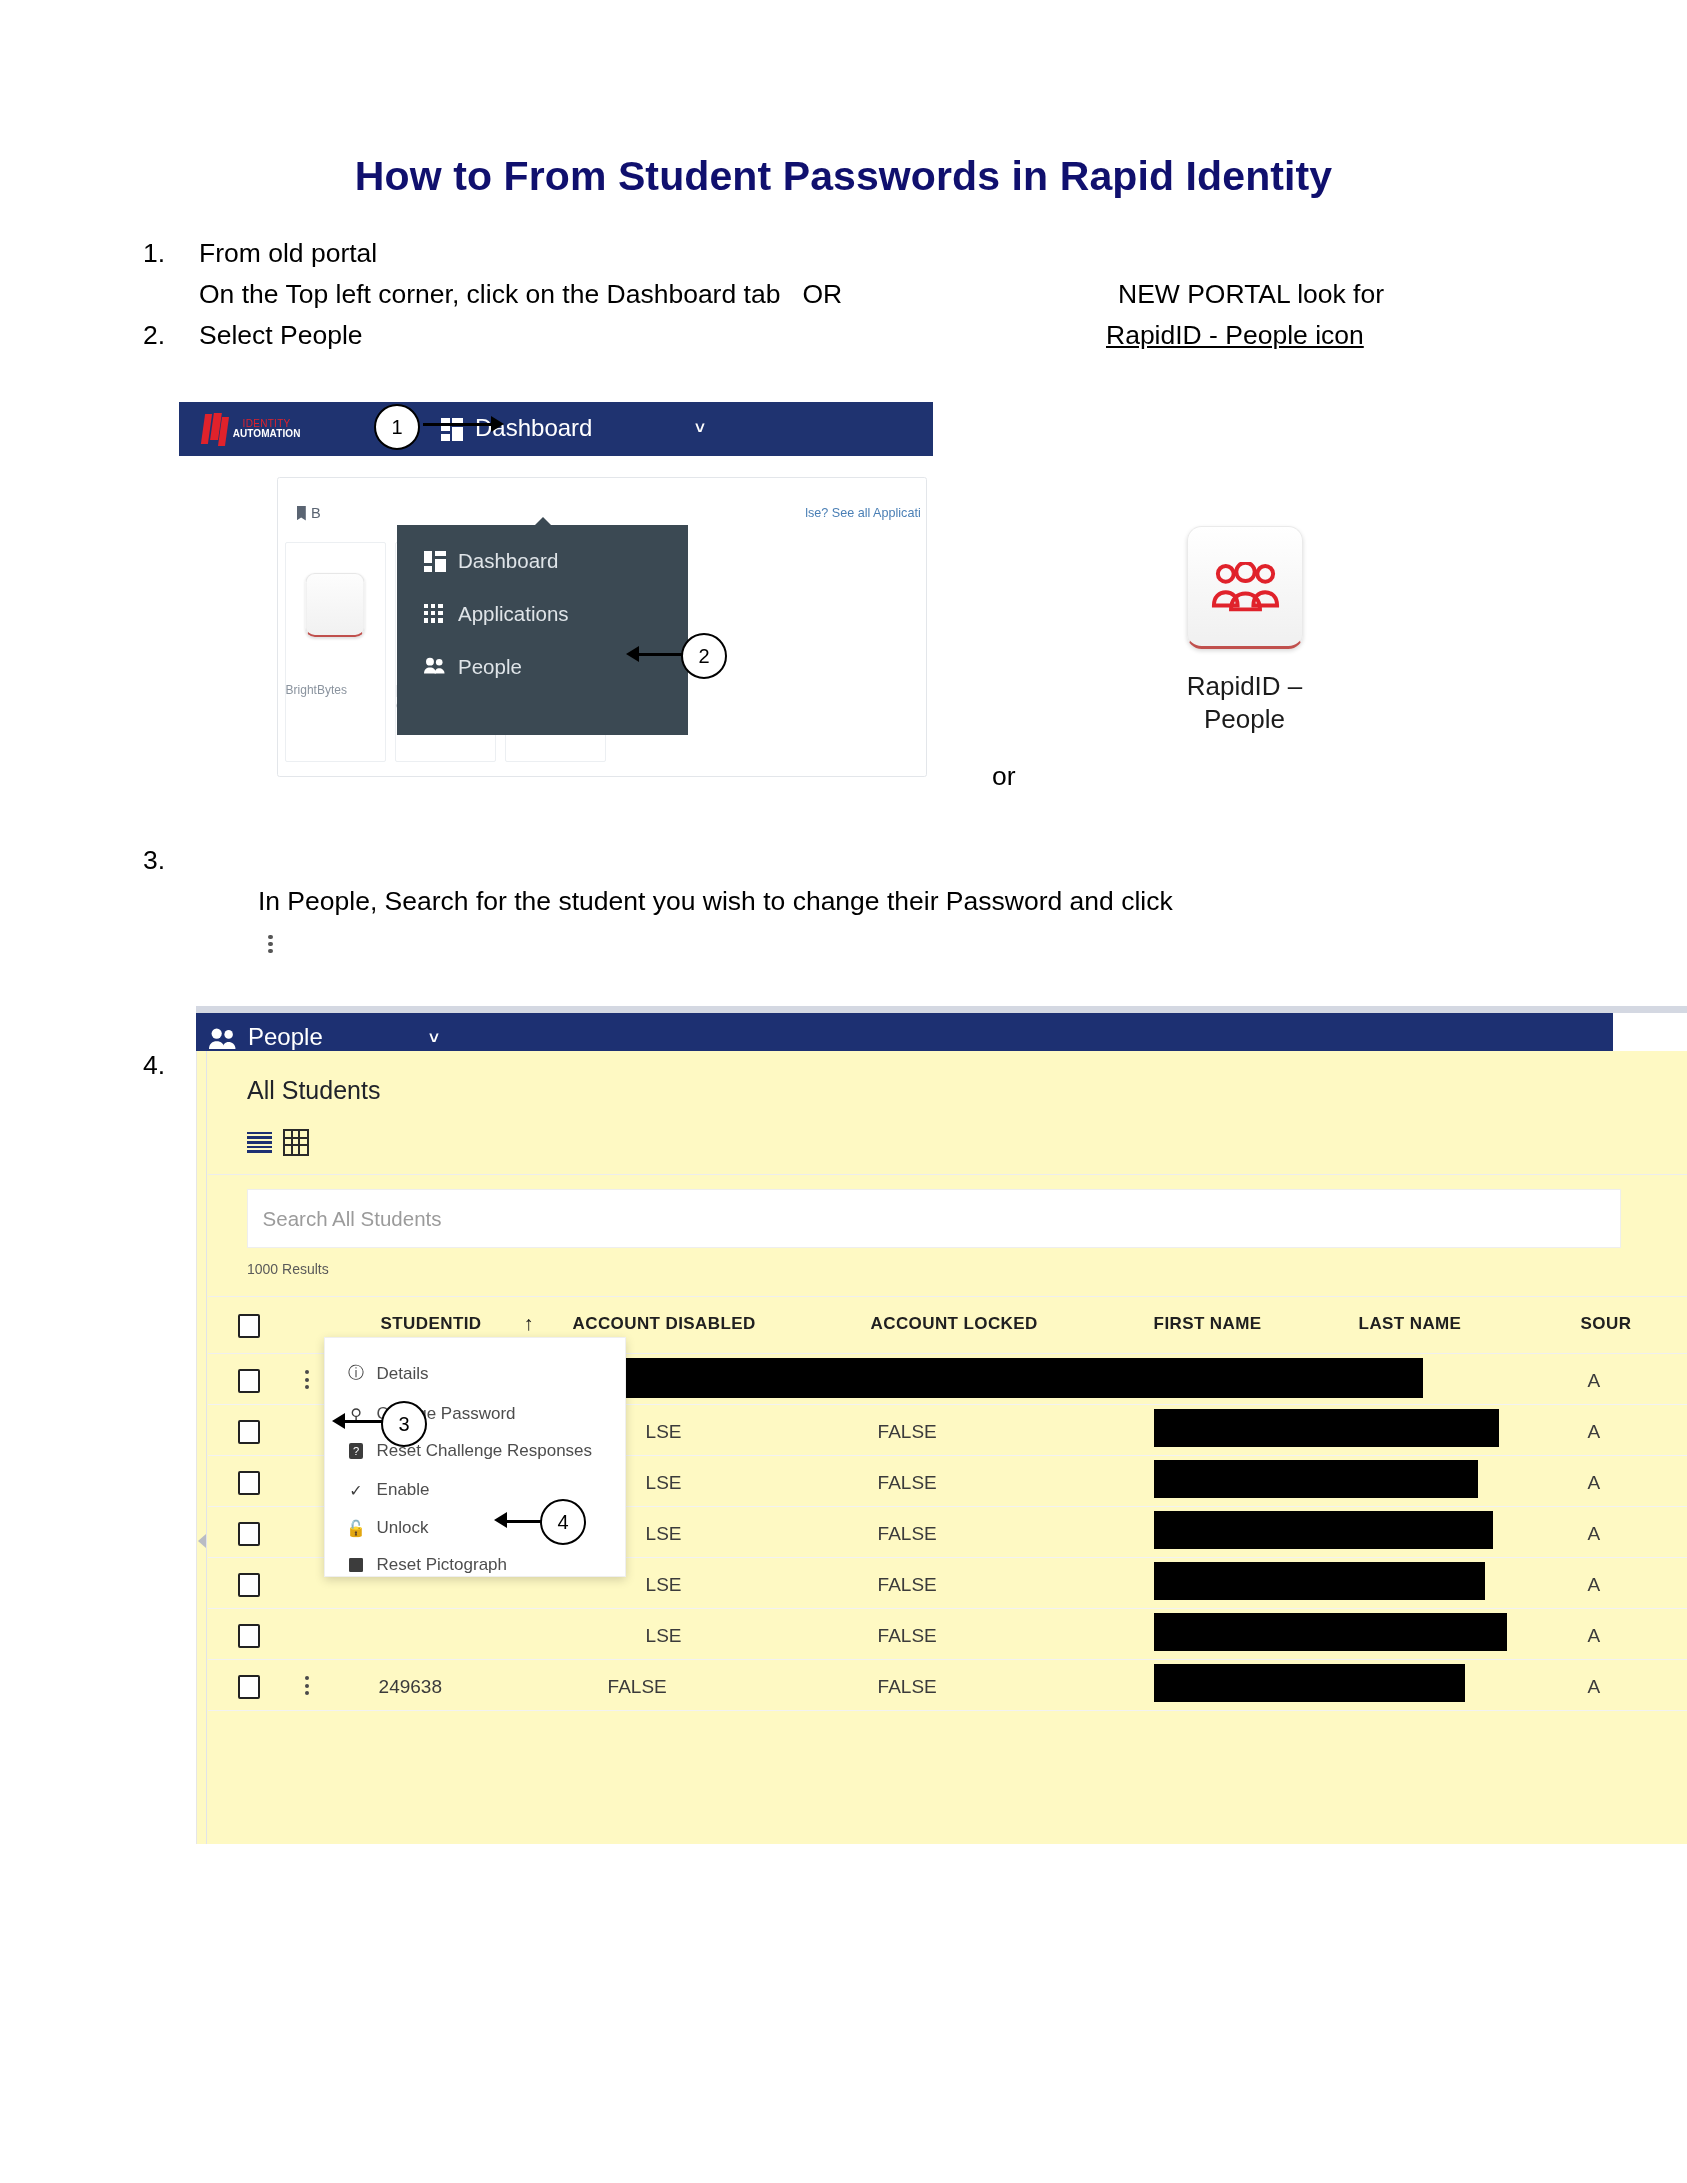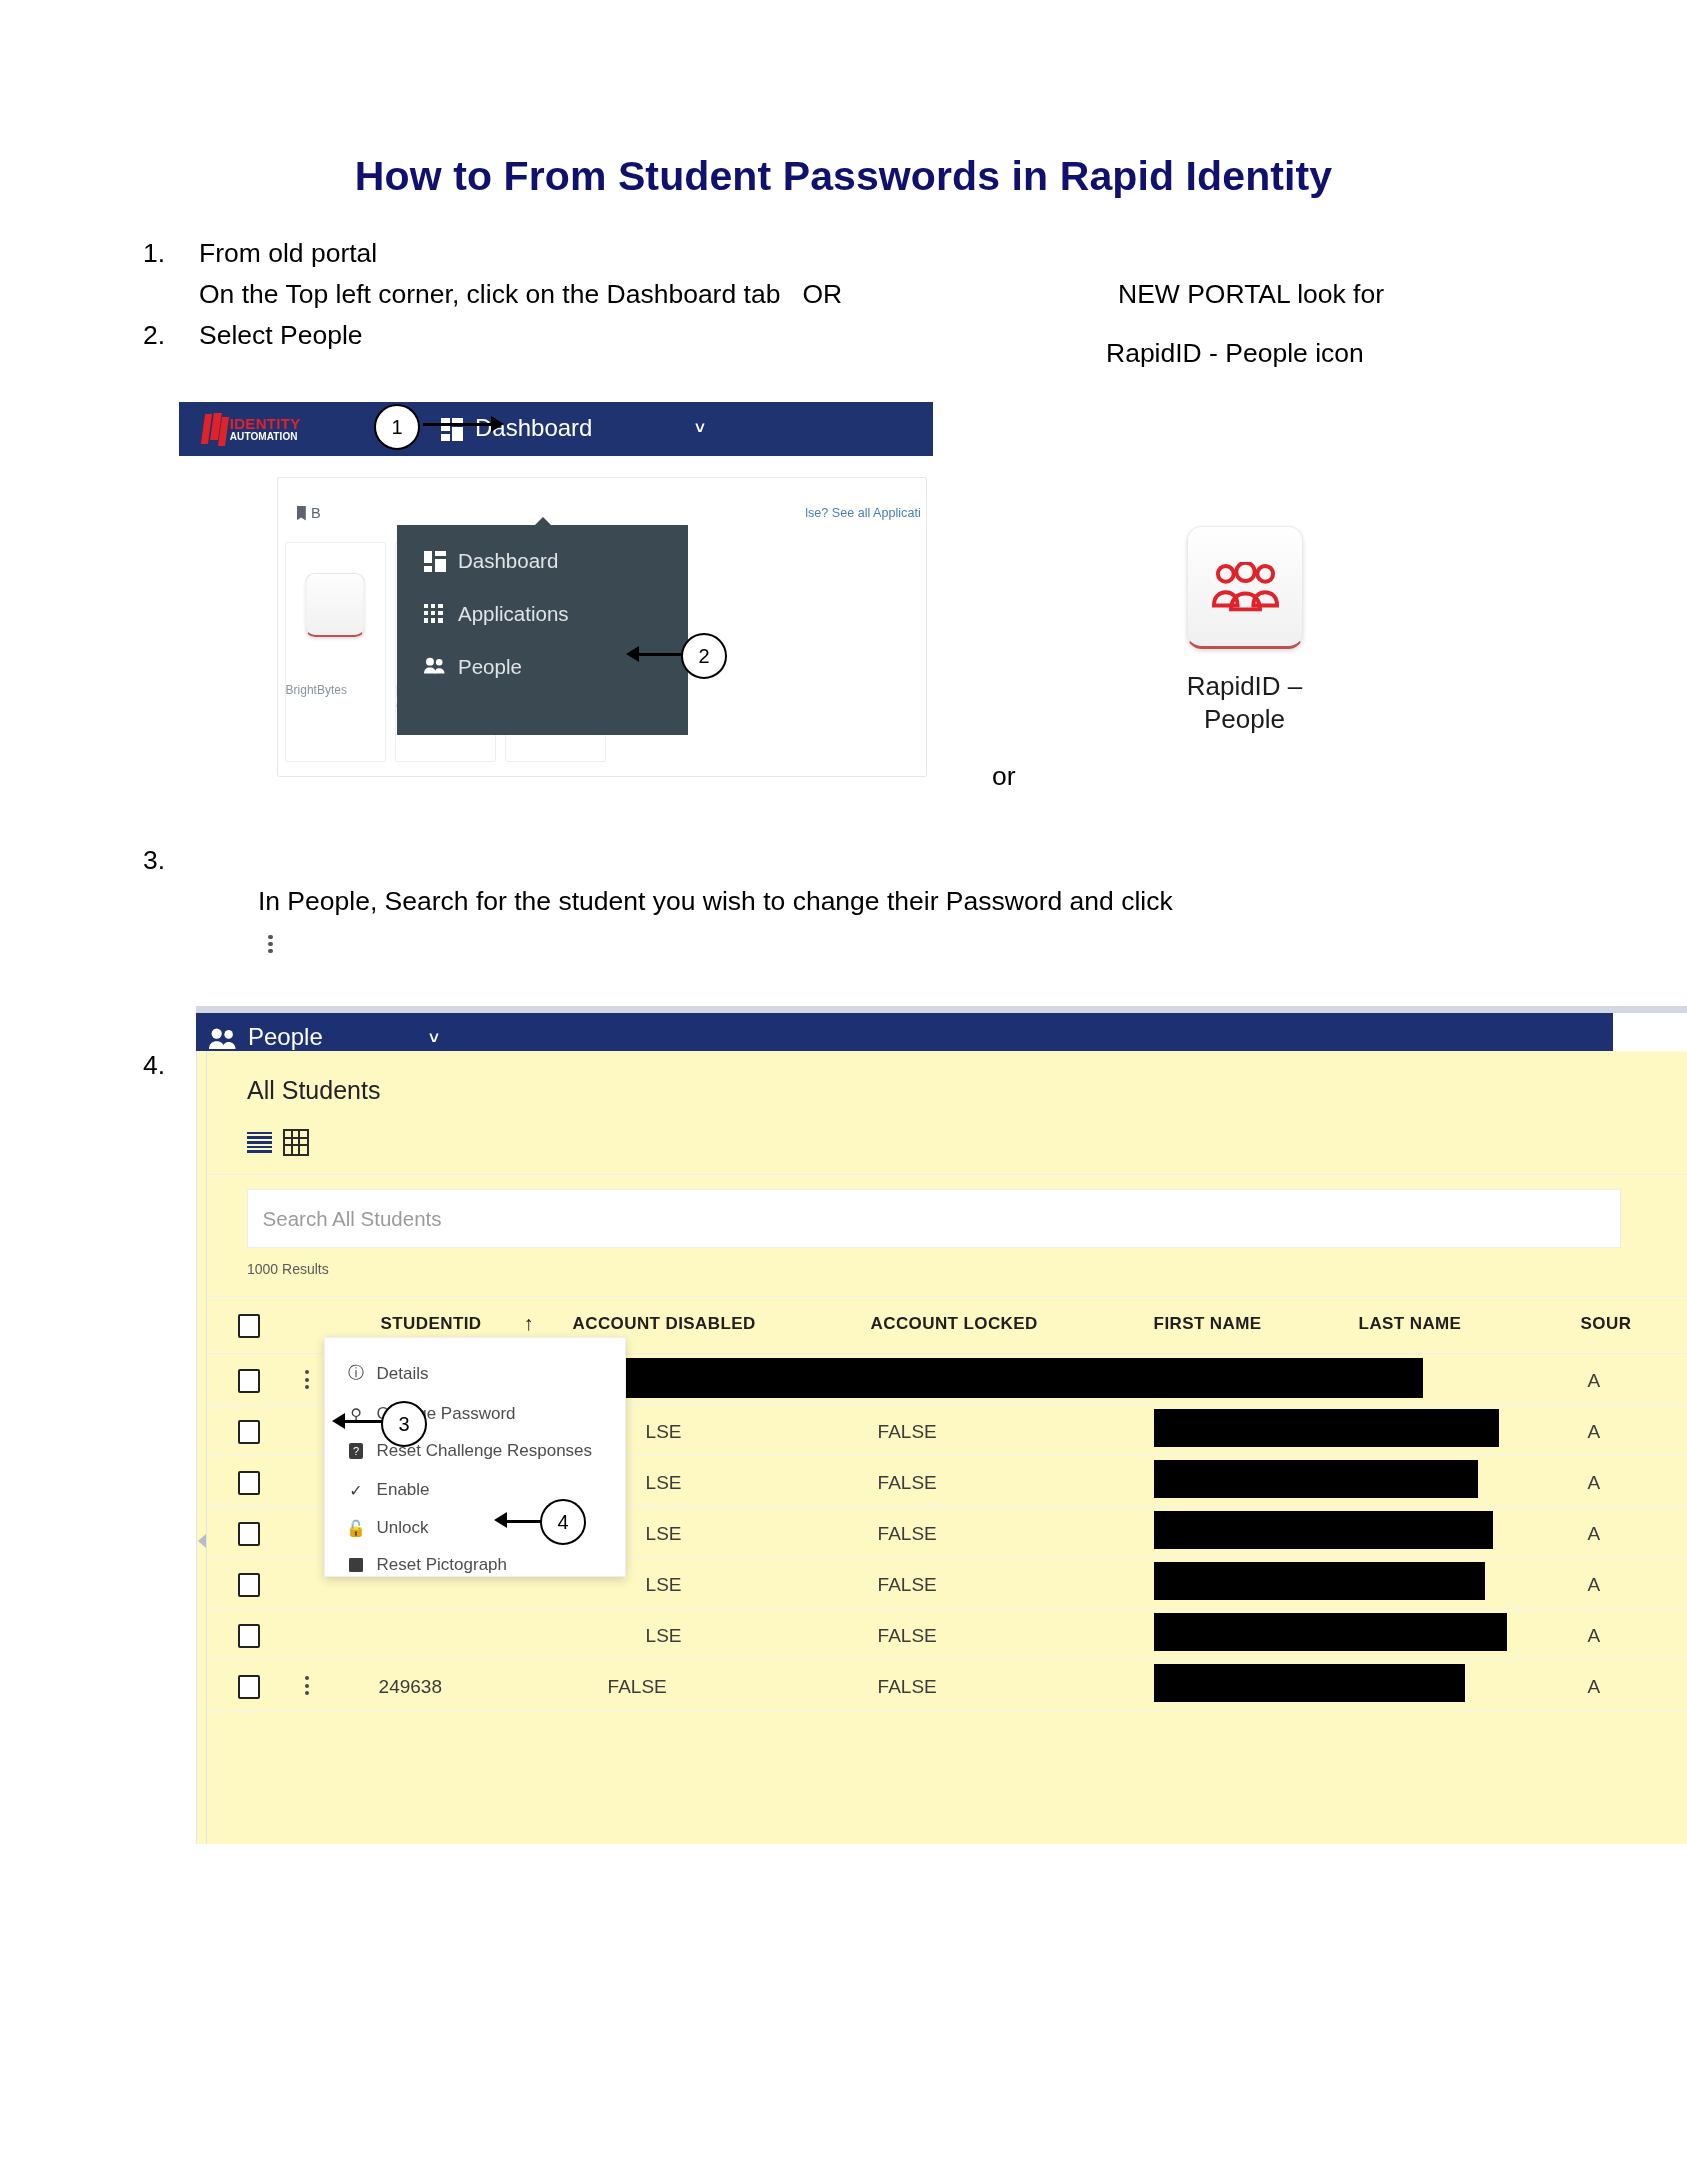--- a/index.html
+++ b/index.html
@@ -69,21 +69,21 @@
   .ia-logo{
     position:absolute;left:22.5px;top:9.3px;width:99px;height:36px;
     display:flex;align-items:center;
   }
   .ia-mark{width:28px;height:33px;position:relative;}
   .ia-mark span{position:absolute;background:#e0222b;}
   .ia-mark .s1{left:1.3px;top:1.3px;width:7.3px;height:30px;transform:skewX(-8deg);}
   .ia-mark .s2{left:10px;top:0px;width:8px;height:26.5px;transform:skewX(-8deg);}
   .ia-mark .s3{left:18.5px;top:4px;width:7.3px;height:29px;transform:skewX(-8deg);}
   .ia-text{margin-left:4px;line-height:1.05;}
-  .ia-text b{display:block;color:#e0222b;font-size:15px;letter-spacing:0.3px;font-weight:bold;}
+  .ia-text b{display:block;color:#e0222b;font-size:10px;letter-spacing:0.3px;font-weight:normal;text-align:center;}
   .ia-text i{display:block;color:#ffffff;font-size:10px;letter-spacing:0.1px;font-style:normal;font-weight:bold;}
 
   .dash-grid-icon{
     position:absolute;left:262px;top:16px;width:22.5px;height:22.5px;
   }
   .dash-grid-icon span{position:absolute;background:#fff;}
   .dash-grid-icon .a{left:0;top:0;width:8.6px;height:13.2px;}
   .dash-grid-icon .b{left:11.2px;top:0;width:11.2px;height:6px;}
   .dash-grid-icon .c{left:11.2px;top:8.6px;width:11.2px;height:14px;}
   .dash-grid-icon .d{left:0;top:16px;width:8.6px;height:6.6px;}
@@ -290,21 +290,21 @@
     <div class="step-row">
       <div class="step-sub">On the Top left corner, click on the Dashboard tab   OR</div>
     </div>
     <div class="step-row">
       <div class="step-num">2.</div>
       <div class="step-text">Select People</div>
     </div>
   </div>
 
   <div class="right-col" style="left:1118px;top:274px;">NEW PORTAL look for</div>
-  <div class="right-col" style="left:1106px;top:333px;">RapidID - People icon</div>
+  <div class="right-col" style="left:1106px;top:315px;text-decoration:underline;">RapidID - People icon</div>
 
   <div class="shot-dash">
 
     <div class="dash-navbar">
       <div class="ia-logo">
         <div class="ia-mark">
           <span class="s1"></span>
             <span class="s2"></span>
             <span class="s3"></span>
         </div>

